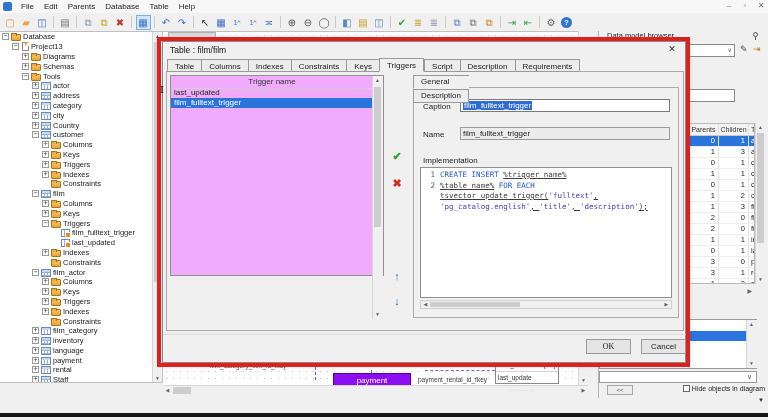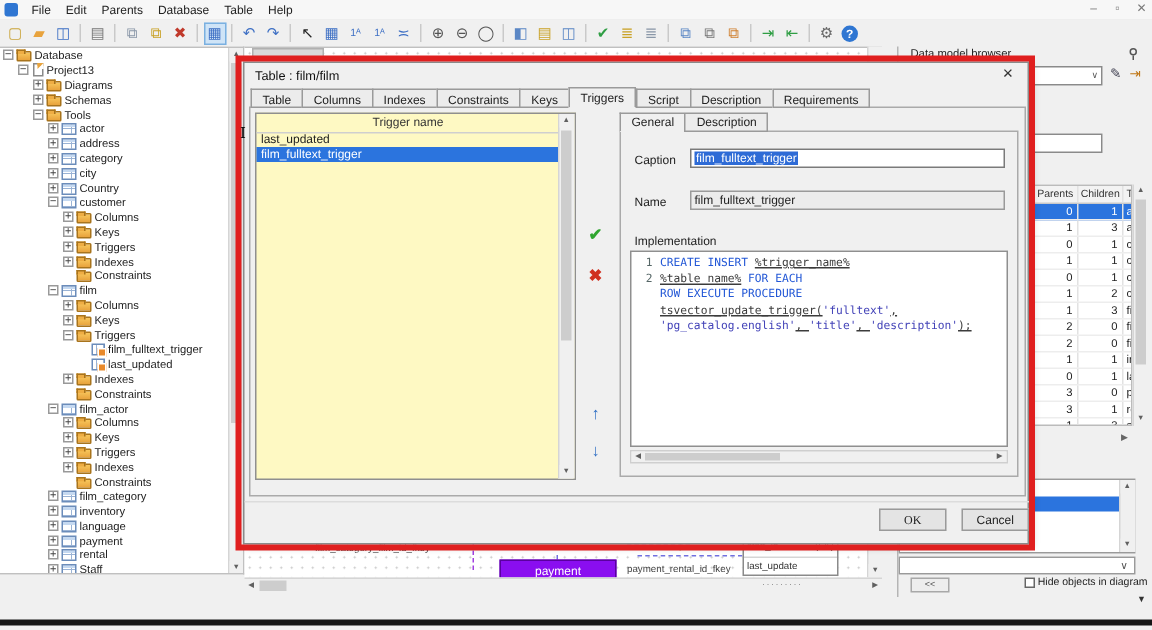--- a/index.html
+++ b/index.html
@@ -117,32 +117,32 @@
   #dlg-close{position:absolute;right:7px;top:2px;font-size:9px;color:#333;width:12px;text-align:center;}
   #dlg-tabs{position:absolute;left:4px;top:16px;height:14px;display:flex;z-index:2;}
   .dtab{padding:0 7px;line-height:13px;border:1px solid #9a9a9a;border-right:none;background:#ececec;
     font-size:8px;margin-top:1px;}
   .dtab:last-child{border-right:1px solid #9a9a9a;}
   .dtab.active{background:#f0f0f0;margin-top:0;line-height:14px;border-right:1px solid #9a9a9a;
     border-bottom:1px solid #f0f0f0;position:relative;z-index:3;}
   #dlg-body{position:absolute;left:3px;top:29px;width:518px;height:260px;border:1px solid #aaa;
     background:#f0f0f0;box-sizing:border-box;}
   
-  #trg-list{position:absolute;left:3px;top:3px;width:214px;height:245px;background:#fef9c3;
+  #trg-list{position:absolute;left:3px;top:3px;width:214px;height:201px;background:#f0abfc;
     border:1px solid #8f8f8f;box-sizing:border-box;}
   #trg-header{position:absolute;left:0;top:0;width:202px;height:12px;line-height:12px;text-align:center;
     border-bottom:1px solid #cfcfcf;color:#333;}
   #trg-rows{position:absolute;left:0;top:12px;width:202px;}
   .trg-row{height:10px;line-height:10px;padding-left:3px;white-space:nowrap;}
   .trg-row.sel{background:#2b74de;color:#fff;}
   #trg-vscroll{position:absolute;right:0;top:0;width:10px;height:243px;border-left:1px solid #d5d5d5;background:#f0f0f0;}
   
   .sbtn{position:absolute;left:222px;width:16px;text-align:center;font-size:11px;font-weight:bold;}
   
-  #det-tabs{position:absolute;left:246px;top:3px;height:13px;display:flex;z-index:2;}
+  #det-tabs{position:absolute;left:246px;top:3px;height:13px;display:flex;z-index:2;flex-direction:column;}
   .sub-tab{padding:0 7px;line-height:12px;border:1px solid #9a9a9a;border-right:none;background:#ececec;font-size:8px;}
   .sub-tab:last-child{border-right:1px solid #9a9a9a;}
   .sub-tab.active{background:#f0f0f0;border-bottom:1px solid #f0f0f0;}
   #det-box{position:absolute;left:246px;top:15px;width:266px;height:231px;border:1px solid #aaa;
     background:#f0f0f0;box-sizing:border-box;}
   .fld-label{position:absolute;left:9px;font-size:8px;color:#222;}
   .fld-input{position:absolute;left:46px;width:210px;height:13px;background:#fff;
     border:1px solid #7a7a7a;box-sizing:border-box;line-height:11px;padding-left:2px;font-size:8px;}
   .fld-input.ro{background:#ececec;border-color:#9a9a9a;}
   .sel-text{background:#2e6bd6;color:#fff;padding:0 1px;}
@@ -616,21 +616,20 @@
         </div>
       <div id="det-box">
         <span class="fld-label" style="top:14px;">Caption</span>
         <span class="fld-input" style="top:11px;"><span class="sel-text">film_fulltext_trigger</span></span>
         <span class="fld-label" style="top:42px;">Name</span>
         <span class="fld-input ro" style="top:39px;">film_fulltext_trigger</span>
         <span id="impl-label">Implementation</span>
         <div id="code-box">
             <div class="cline"><span class="cgut">1</span><span class="tok-kw">CREATE INSERT </span><span class="tok-id">%trigger_name%</span></div>
             <div class="cline"><span class="cgut">2</span><span class="tok-id">%table_name%</span><span class="tok-kw"> FOR EACH</span></div>
-            <div class="cline"><span class="cgut"></span><span class="tok-kw">ROW EXECUTE PROCEDURE</span></div>
             <div class="cline"><span class="cgut"></span><span class="tok-id">tsvector_update_trigger(</span><span class="tok-str">'fulltext'</span><span class="tok-id">,</span></div>
             <div class="cline"><span class="cgut"></span><span class="tok-str">'pg_catalog.english'</span><span class="tok-id">, </span><span class="tok-str">'title'</span><span class="tok-id">, </span><span class="tok-str">'description'</span><span class="tok-id">);</span></div>
           </div>
         <div id="code-hscroll">
           <span class="sb-arrow" style="left:0;top:0;height:7px;line-height:7px;">◀</span>
           <span class="sb-thumb" style="left:9px;top:1px;width:90px;height:5px;"></span>
           <span class="sb-arrow" style="right:0;top:0;height:7px;line-height:7px;">▶</span>
         </div>
       </div>
     </div>

